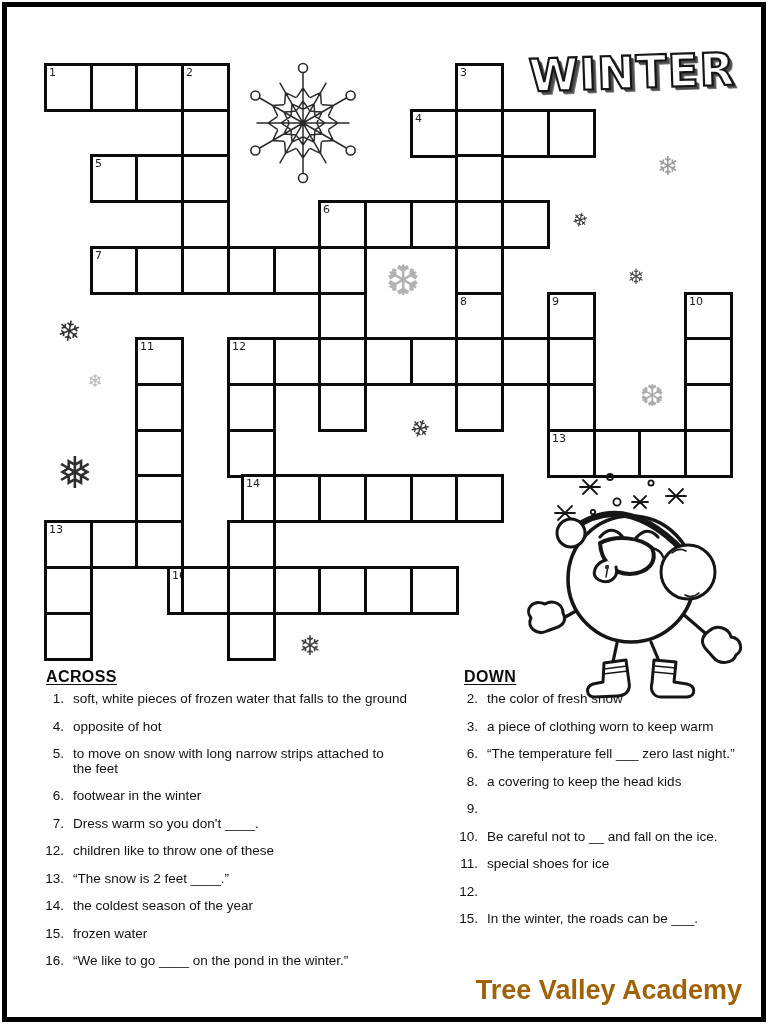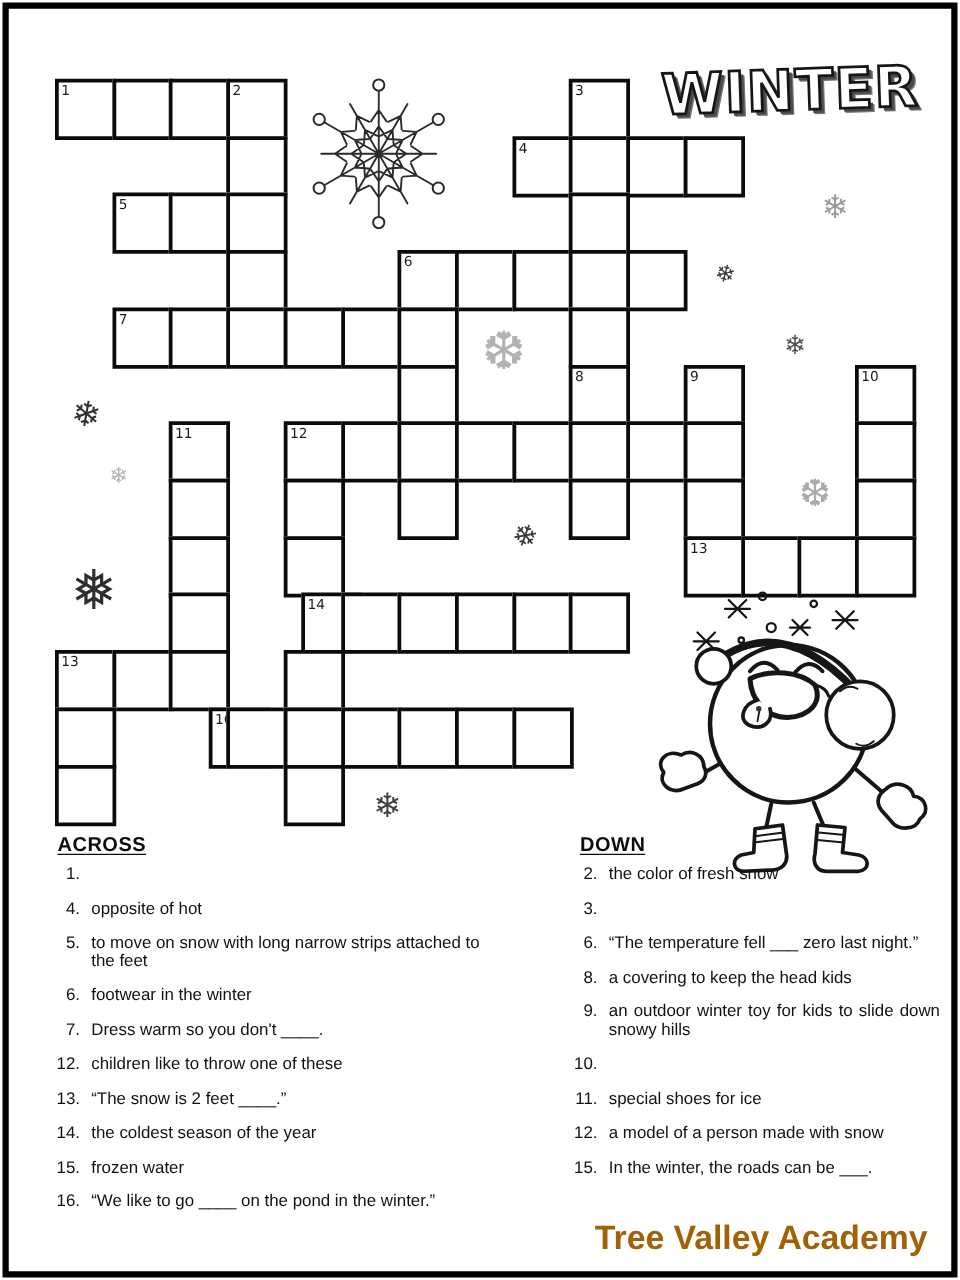--- a/index.html
+++ b/index.html
@@ -250,20 +250,21 @@
     <div class="flake" style="left: 75px; top: 473px; font-size: 44px; color: rgb(46, 46, 46); transform: translate(-50%, -50%) rotate(0deg);">❅</div>
     <div class="flake" style="left: 310px; top: 645px; font-size: 27px; color: rgb(64, 64, 64); transform: translate(-50%, -50%) rotate(0deg);">❄</div>
   </div>
 
 <div class="heading" id="across-heading">ACROSS</div>
 <div class="heading" id="down-heading">DOWN</div>
 
 <div class="clue-col" id="across-list">
     <div class="clue-item">
       <span class="clue-num">1.</span>
+      <span class="clue-text">soft, white pieces of frozen water that falls to the ground</span>
     </div>
     <div class="clue-item">
       <span class="clue-num">4.</span>
       <span class="clue-text">opposite of hot</span>
     </div>
     <div class="clue-item">
       <span class="clue-num">5.</span>
       <span class="clue-text">to move on snow with long narrow strips attached to the feet</span>
     </div>
     <div class="clue-item">
@@ -295,43 +296,43 @@
       <span class="clue-text">“We like to go ____ on the pond in the winter.”</span>
     </div>
   </div>
 <div class="clue-col" id="down-list">
     <div class="clue-item">
       <span class="clue-num">2.</span>
       <span class="clue-text">the color of fresh snow</span>
     </div>
     <div class="clue-item">
       <span class="clue-num">3.</span>
+      <span class="clue-text">a piece of clothing worn to keep warm</span>
     </div>
     <div class="clue-item">
       <span class="clue-num">6.</span>
       <span class="clue-text">“The temperature fell ___ zero last night.”</span>
     </div>
     <div class="clue-item">
       <span class="clue-num">8.</span>
       <span class="clue-text">a covering to keep the head kids</span>
     </div>
     <div class="clue-item">
       <span class="clue-num">9.</span>
-      <span class="clue-text">an outdoor winter toy for kids to slide down snowy hills</span>
     </div>
     <div class="clue-item">
       <span class="clue-num">10.</span>
+      <span class="clue-text">Be careful not to __ and fall on the ice.</span>
     </div>
     <div class="clue-item">
       <span class="clue-num">11.</span>
       <span class="clue-text">special shoes for ice</span>
     </div>
     <div class="clue-item">
       <span class="clue-num">12.</span>
-      <span class="clue-text">a model of a person made with snow</span>
     </div>
     <div class="clue-item">
       <span class="clue-num">15.</span>
       <span class="clue-text">In the winter, the roads can be ___.</span>
     </div>
   </div>
 
 <div class="credit" style="color: #a16207;">Tree Valley Academy</div>
 
 </body></html>

